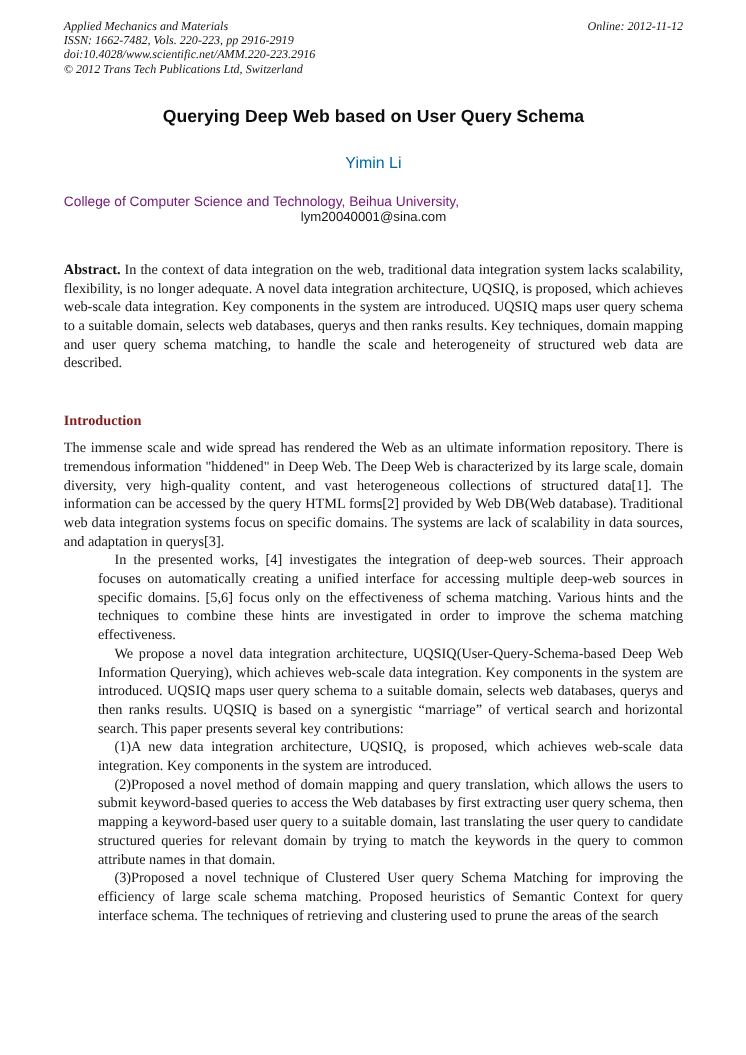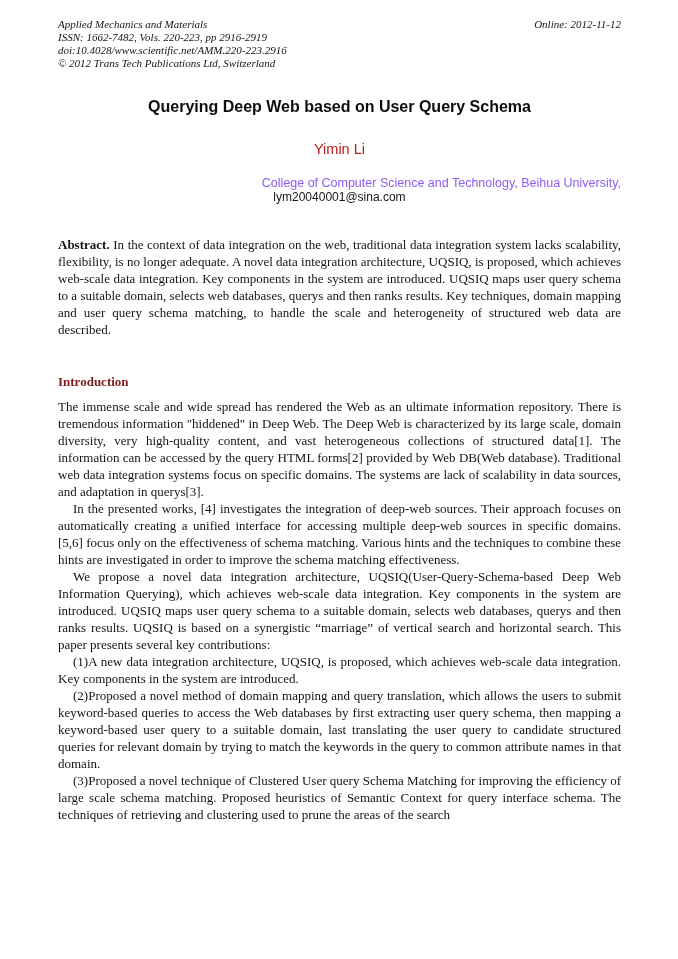--- a/index.html
+++ b/index.html
@@ -39,28 +39,28 @@
     font-weight: bold;
     font-size: 16px;
     line-height: 19px;
     color: #0d0d0d;
   }
   .author {
     margin-top: 25px;
     text-align: center;
     font-family: "Liberation Sans", sans-serif;
     font-size: 14.5px;
-    color: #b91c1c;
+    color: #0369a1;
   }
   .affiliation {
     margin-top: 19px;
-    text-align: right;
+    text-align: left;
     font-family: "Liberation Sans", sans-serif;
     font-size: 12.5px;
-    color: #8b5cf6;
+    color: #701a75;
   }
   .address {
     margin-top: 11px;
     text-align: center;
     font-family: "Liberation Sans", sans-serif;
     font-size: 12.5px;
     color: #161616;
   }
   .address sup {
     font-size: 9px;
@@ -96,21 +96,21 @@
   .abstract .abs-label { font-weight: bold; }
 
   .section-heading {
     margin: 36px 0 0 0;
     font-family: "Liberation Serif", serif;
     font-weight: bold;
     font-size: 13px;
     color: #7f1d1d;
   }
   .body-p.first { margin-top: 8px; }
-  .body-p.indent { text-indent: 15px; }
+  .body-p.indent { text-indent: 15px; margin-left: 31px; }
 </style>
 </head>
 <body>
 
 <div class="page">
 
   <div class="pub-header">
     <div class="pub-left">
       <div>Applied Mechanics and Materials</div>
       <div>ISSN: 1662-7482, Vols. 220-223, pp 2916-2919</div>

